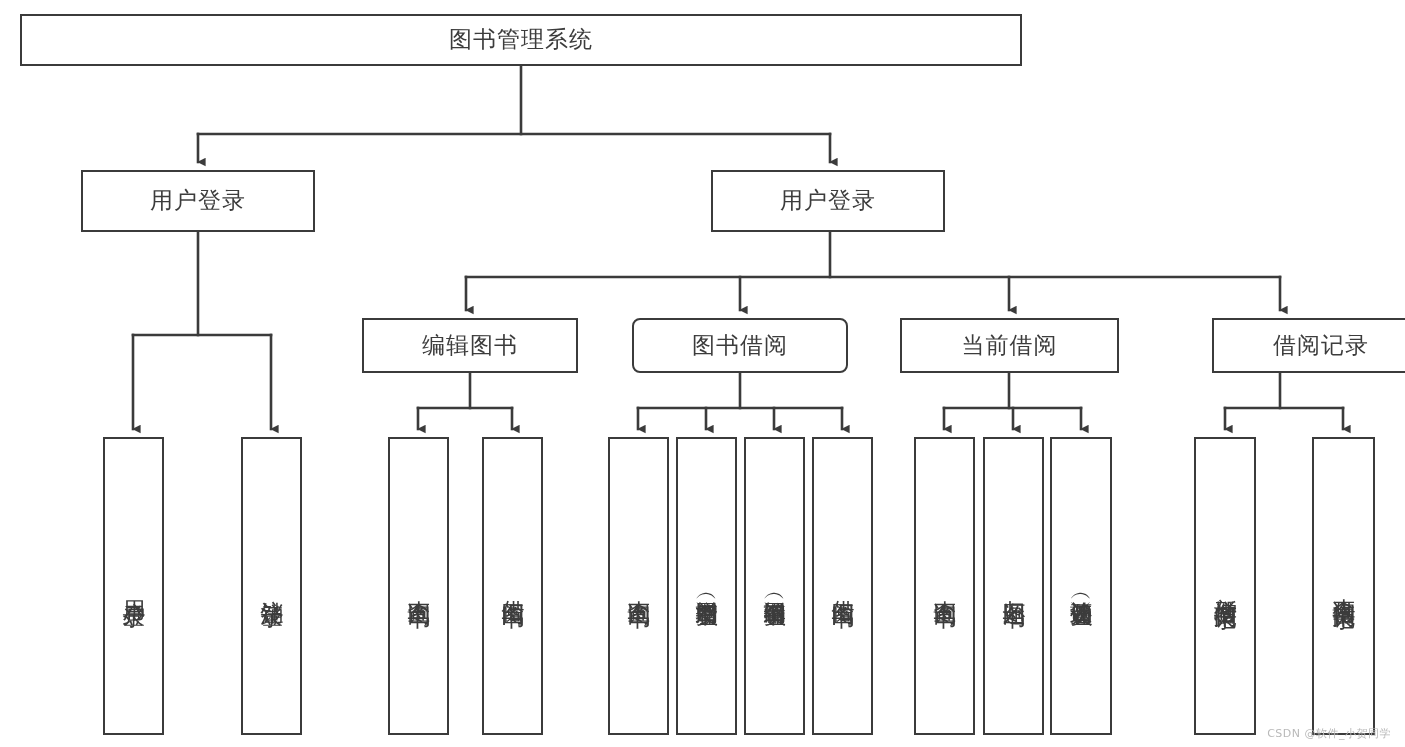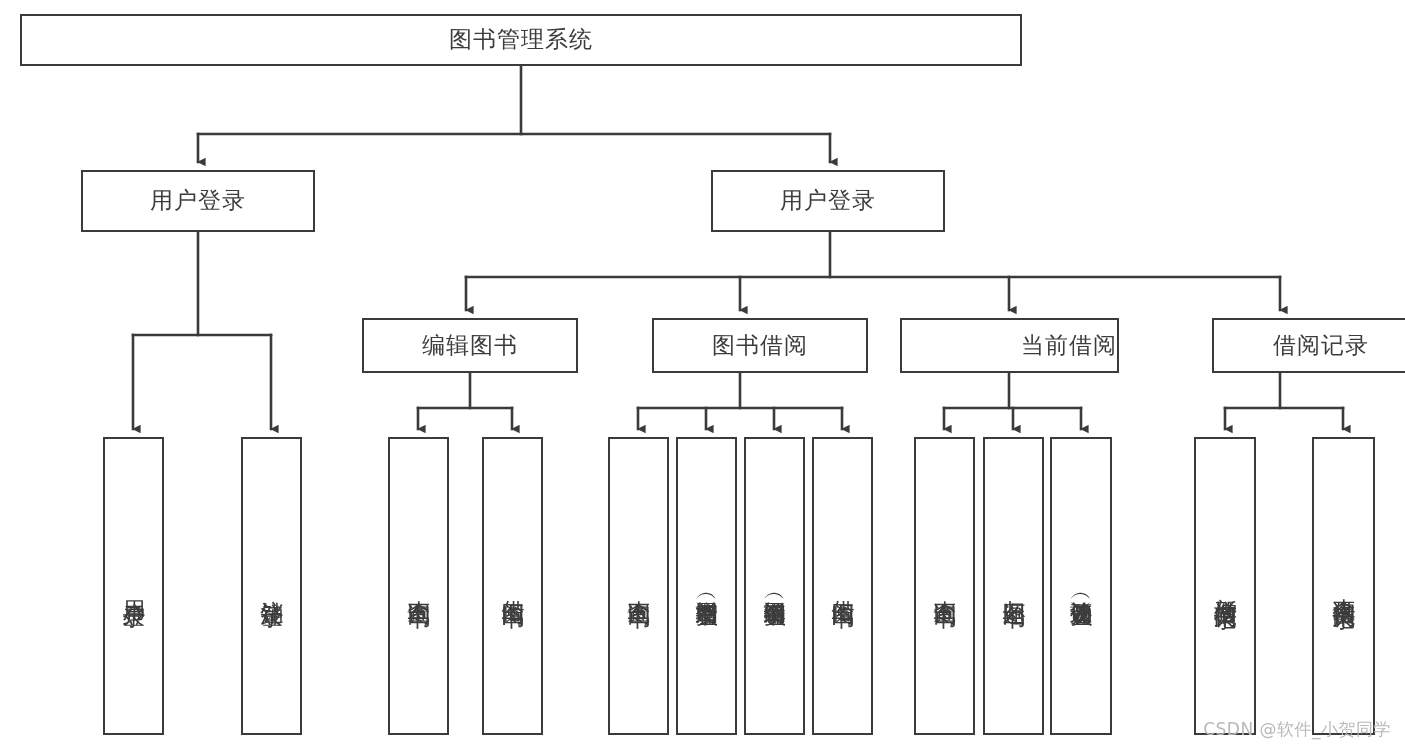--- a/index.html
+++ b/index.html
@@ -44,21 +44,21 @@
     text-align:center;
   }
   .vtext.fit{
     font-size:22px;
     letter-spacing:0.5px;
   }
   #watermark{
     position:absolute;
     right:14px;
     bottom:6px;
-    font-size:17px;
+    font-size:11px;
     color:#b9b9b9;
     letter-spacing:0.5px;
     white-space:nowrap;
     pointer-events:none;
   }
   svg#edges{position:absolute;left:0;top:0;width:1405px;height:747px;}
 </style>
 </head>
 <body>
 
@@ -123,25 +123,25 @@
   </div>
 
   <div class="node node-h" style="left:711px;top:170px;width:234px;height:62px;">
     <span>用户登录</span>
   </div>
 
   <div class="node node-h" style="left:362px;top:318px;width:216px;height:55px;">
     <span>编辑图书</span>
   </div>
 
-  <div class="node node-h" style="left:652px;top:318px;width:216px;height:55px;">
+  <div class="node node-h" style="left:632px;top:318px;width:216px;height:55px;border-radius:8px;">
     <span>图书借阅</span>
   </div>
 
-  <div class="node node-h" style="left:900px;top:318px;width:219px;height:55px;justify-content:flex-end;">
+  <div class="node node-h" style="left:900px;top:318px;width:219px;height:55px;">
     <span>当前借阅</span>
   </div>
 
   <div class="node node-h" style="left:1172px;top:318px;width:218px;height:55px;margin-left:40px;">
     <span>借阅记录</span>
   </div>
 
   <div class="node node-v" style="left:103px;top:437px;width:61px;height:298px;">
     <span class="vtext">用户登录</span>
   </div>

